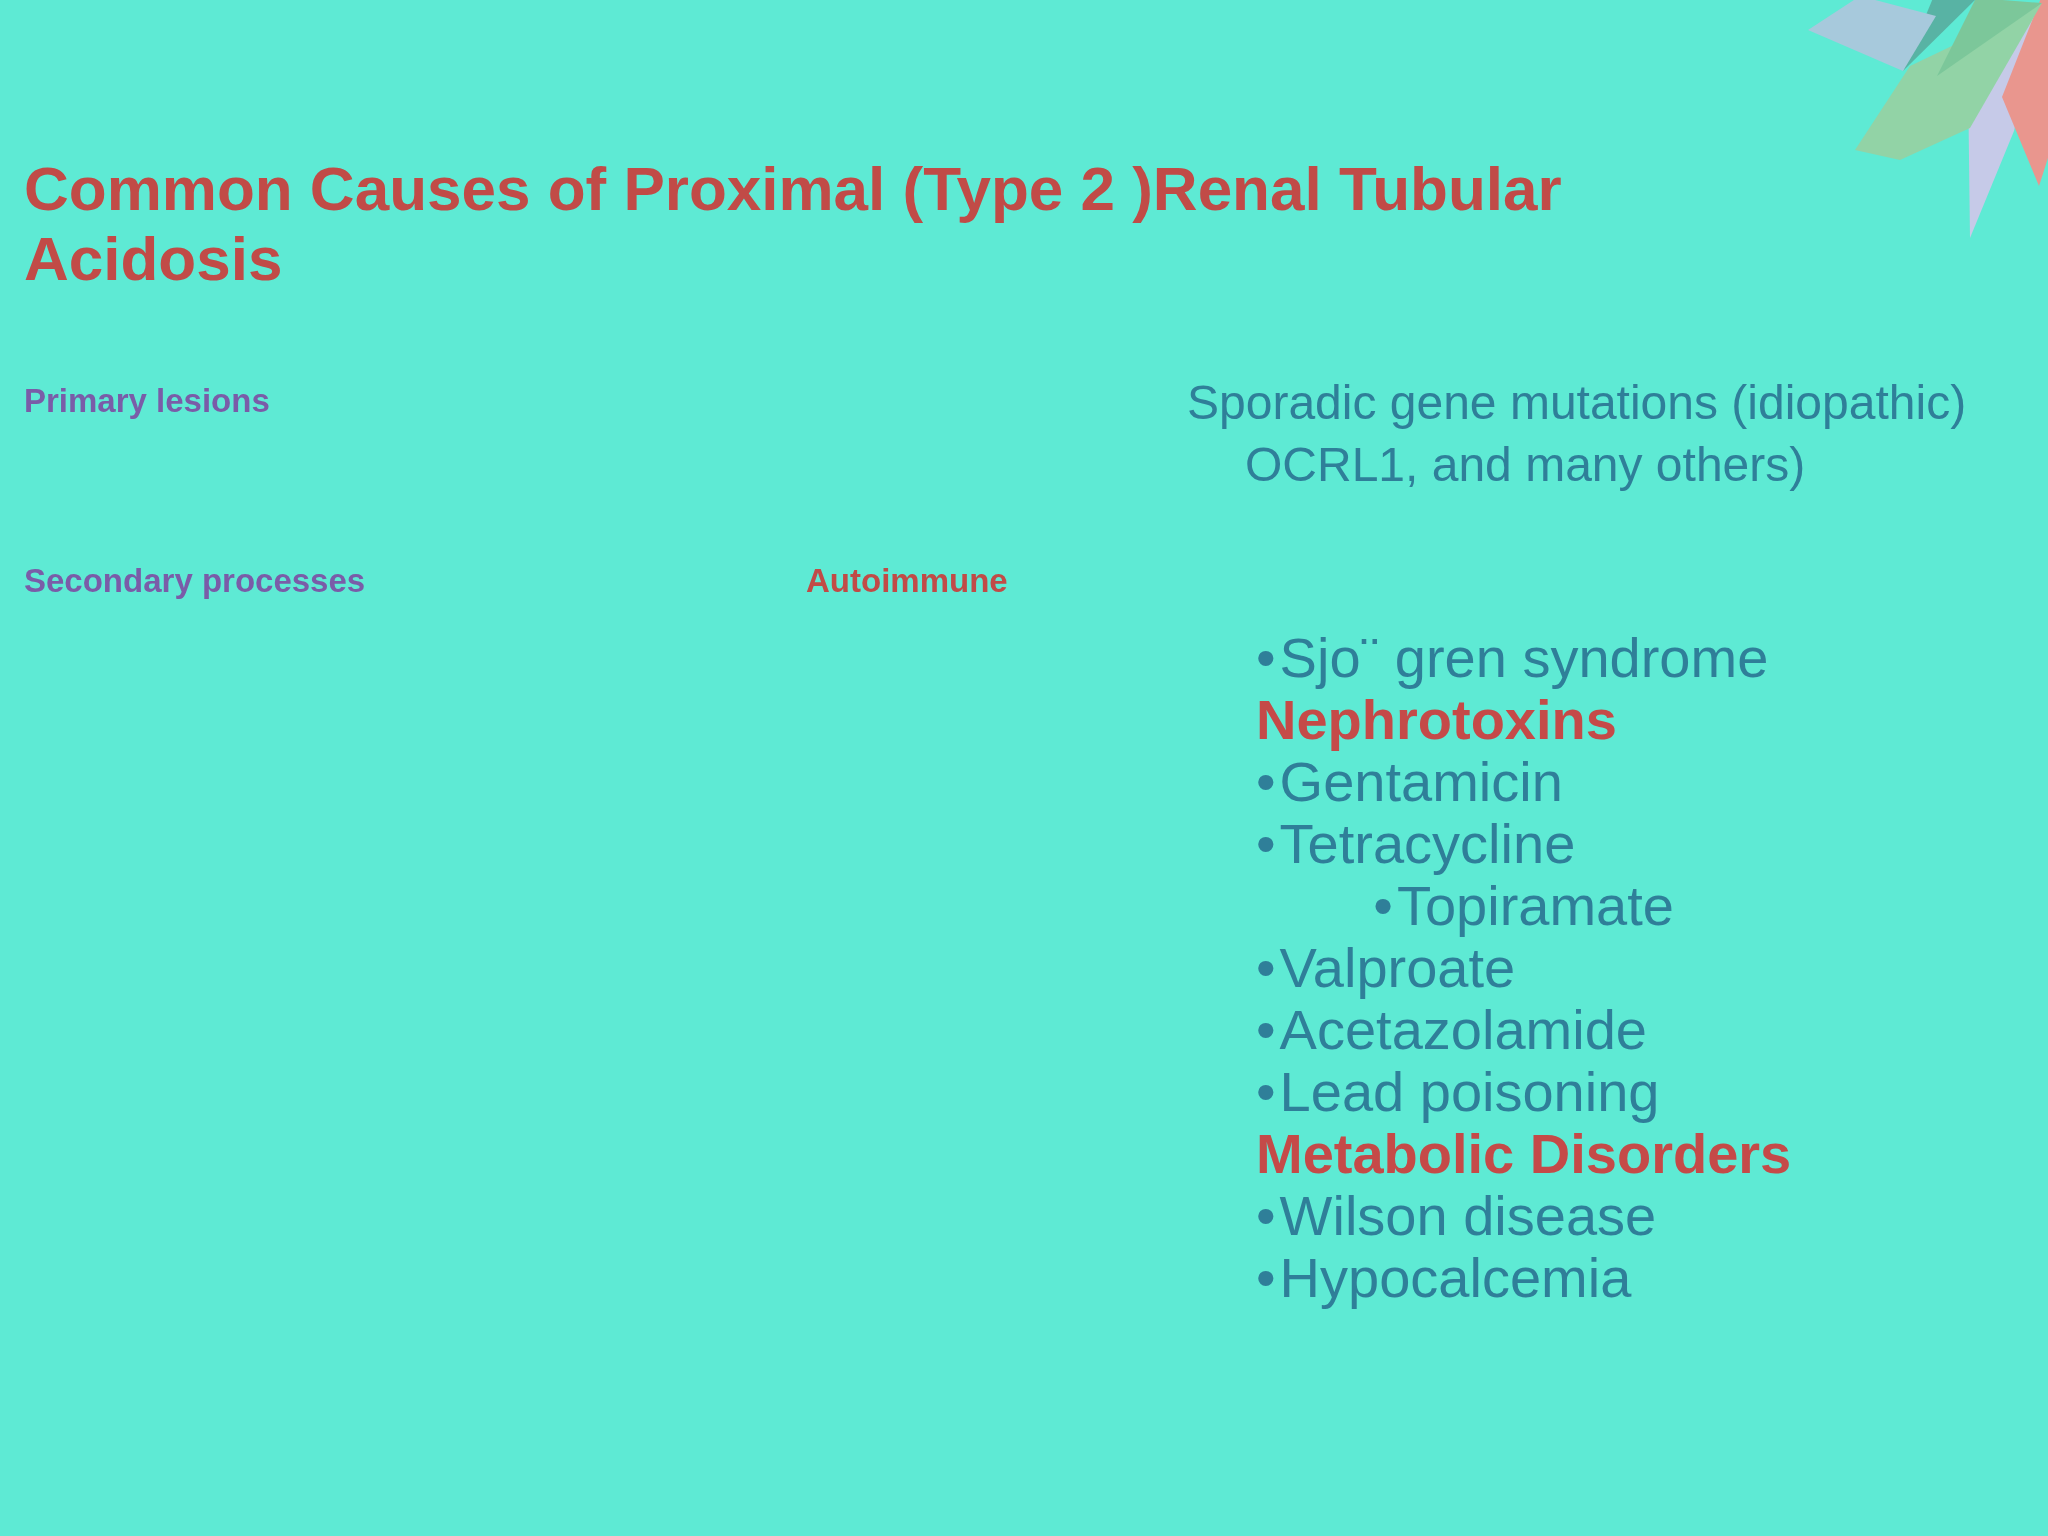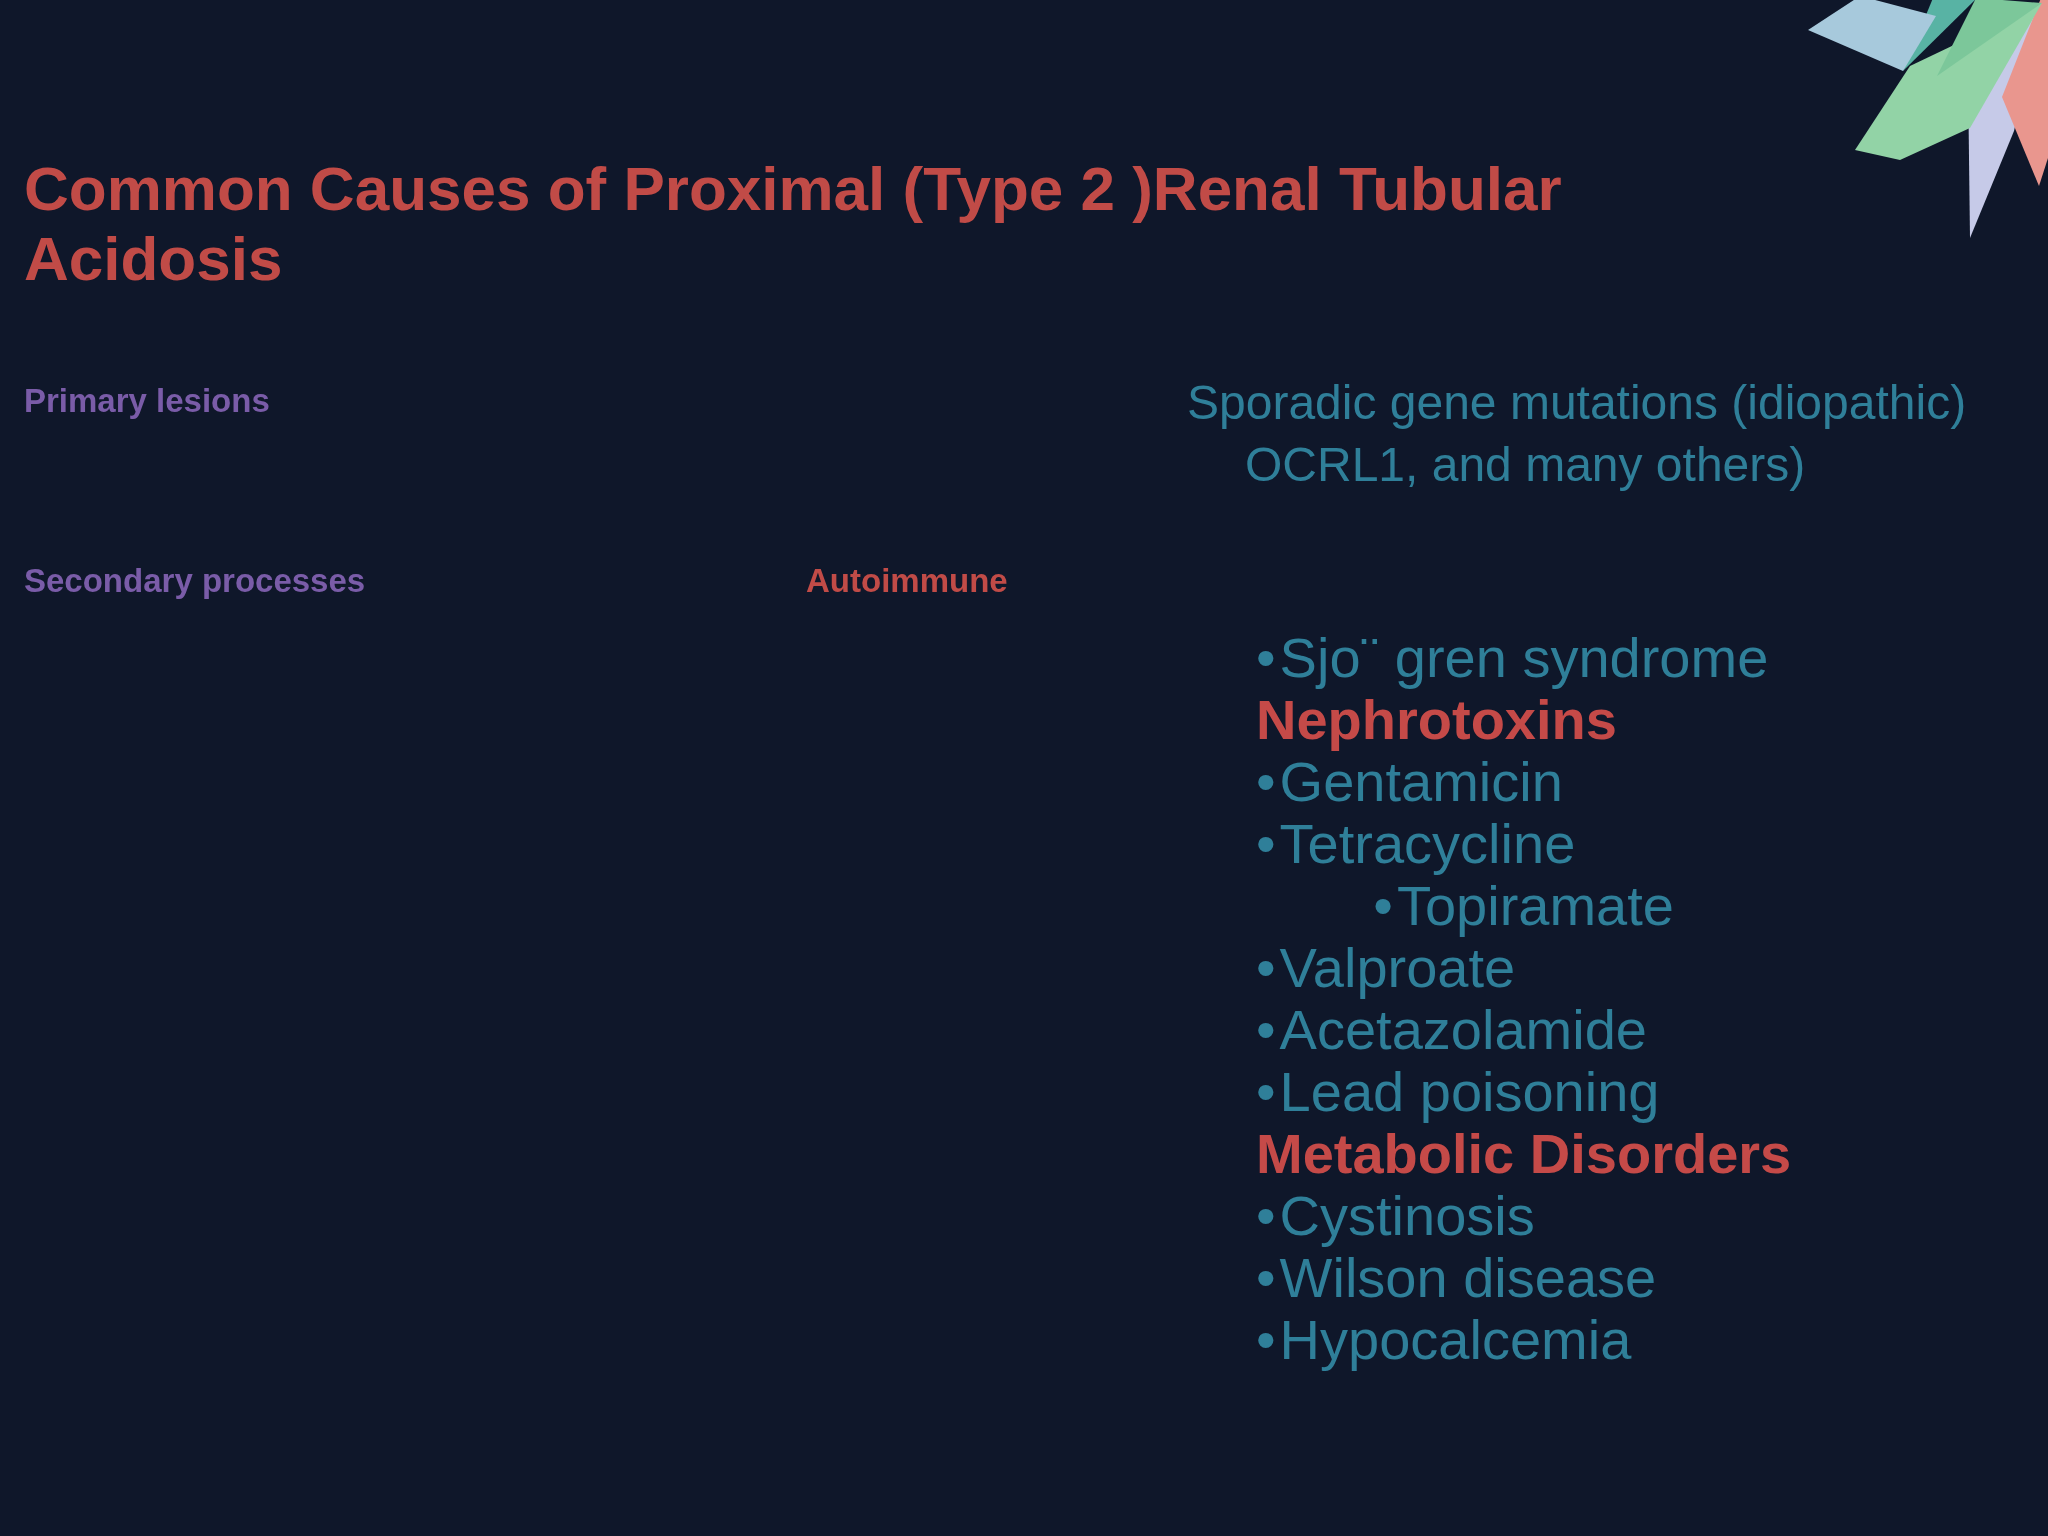--- a/index.html
+++ b/index.html
@@ -1,20 +1,20 @@
 <!DOCTYPE html>
 <html><head>
 <meta charset="utf-8">
 <style>
   html, body { margin: 0; padding: 0; background: #e8e8e8; }
   .slide {
     position: relative;
     width: 2048px;
     height: 1536px;
-    background: #0f172a;
+    background: #5eead4;
     overflow: hidden;
     font-family: "Liberation Sans", "DejaVu Sans", sans-serif;
   }
   .abs { position: absolute; }
 
   .title {
     left: 24px;
     top: 154px;
     width: 1760px;
     font-size: 62px;
@@ -94,18 +94,17 @@
   <div class="abs rc-list">
     <div class="row bullet" style="color: rgb(47, 127, 153);">Sjo¨ gren syndrome</div>
     <div class="row header" style="color: rgb(197, 74, 72);">Nephrotoxins</div>
     <div class="row bullet" style="color: rgb(47, 127, 153);">Gentamicin</div>
     <div class="row bullet" style="color: rgb(47, 127, 153);">Tetracycline</div>
     <div class="row bullet" style="color: rgb(47, 127, 153); text-align: center;">Topiramate</div>
     <div class="row bullet" style="color: rgb(47, 127, 153);">Valproate</div>
     <div class="row bullet" style="color: rgb(47, 127, 153);">Acetazolamide</div>
     <div class="row bullet" style="color: rgb(47, 127, 153);">Lead poisoning</div>
     <div class="row header" style="color: rgb(197, 74, 72);">Metabolic Disorders</div>
-    <div class="row bullet" style="color: rgb(47, 127, 153);">Cystinosis</div>
     <div class="row bullet" style="color: rgb(47, 127, 153);">Wilson disease</div>
     <div class="row bullet" style="color: rgb(47, 127, 153);">Hypocalcemia</div>
   </div>
 
 </div>
 
 </body></html>

